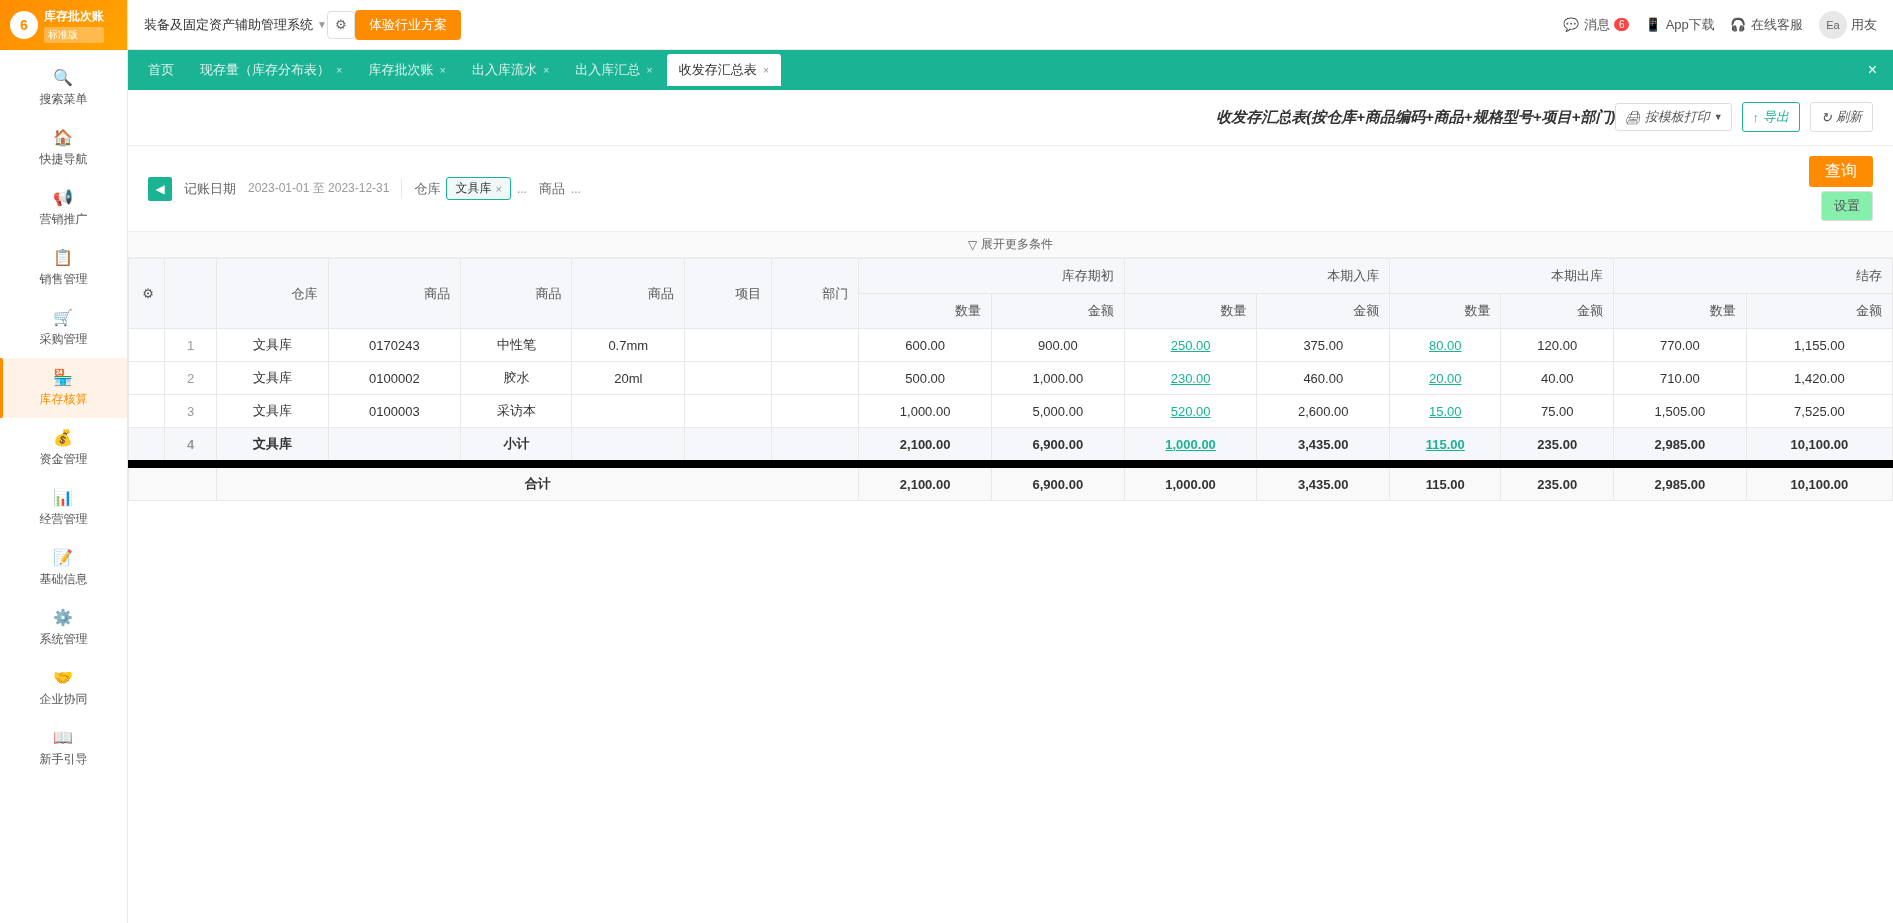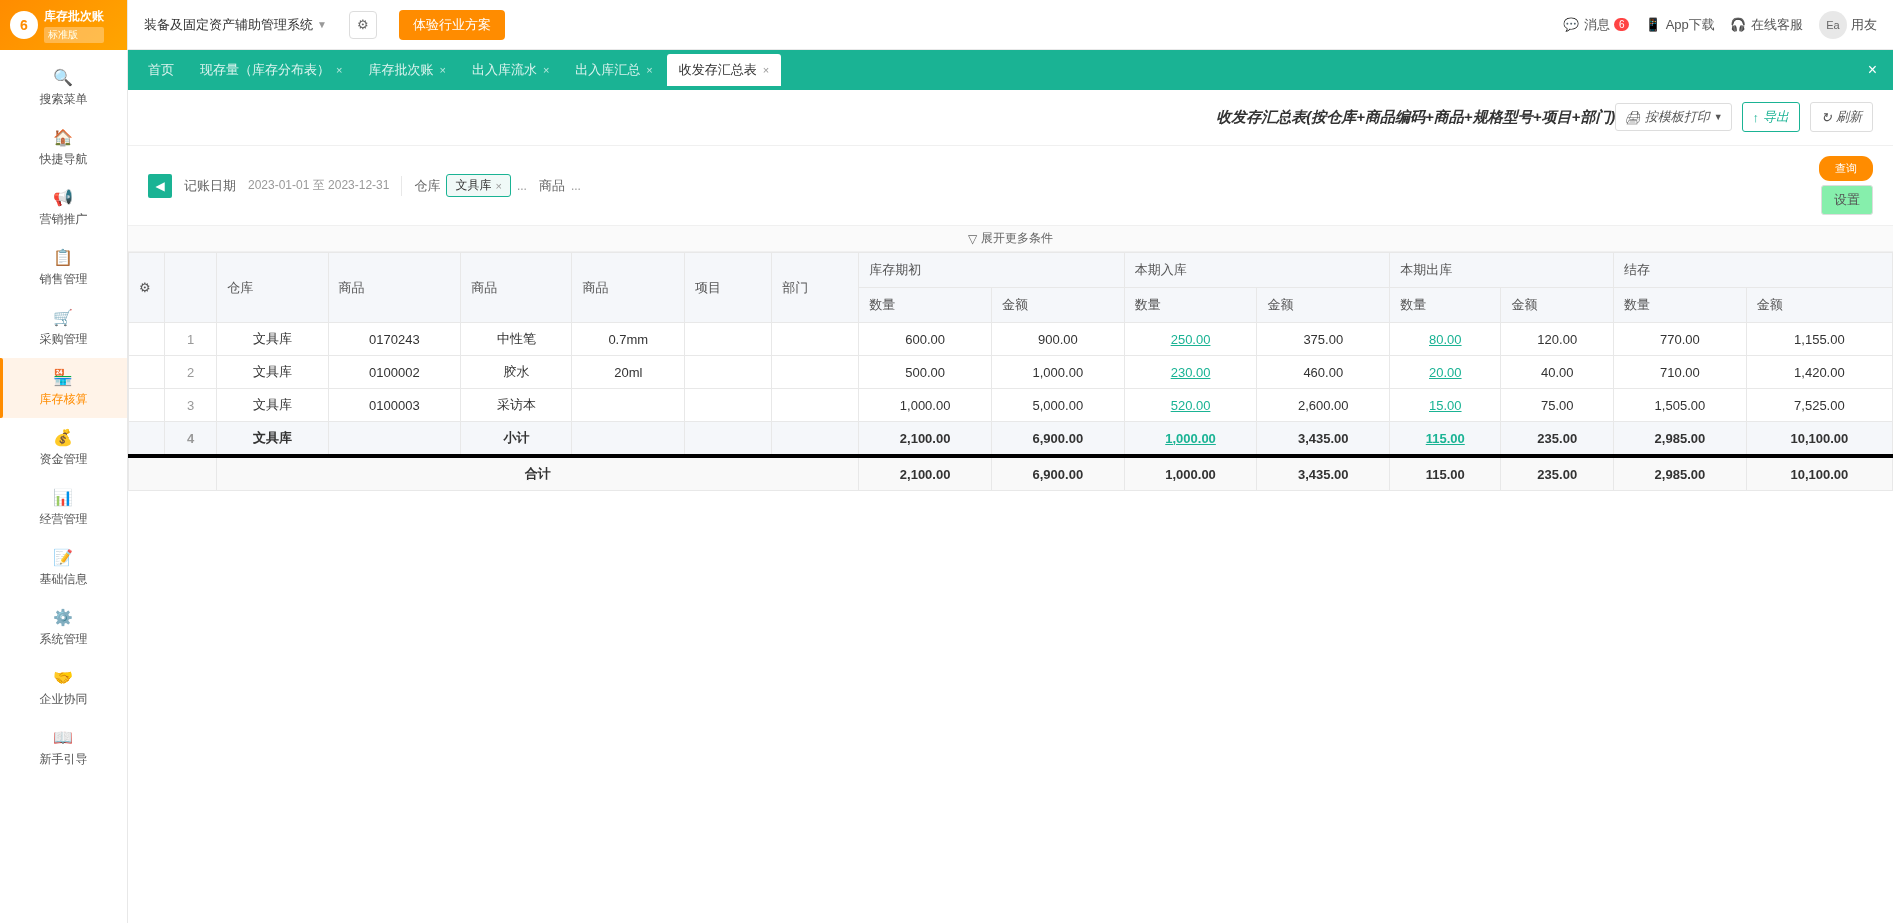--- a/index.html
+++ b/index.html
@@ -18,21 +18,21 @@
     .sidebar-item.active .icon { color: #ff8c00; }
     .sidebar-item-label { font-size: 12px; color: #555; text-align: center; }
     .sidebar-item.active::left { content: ''; position: absolute; left: 0; top: 0; bottom: 0; width: 3px; background: #ff8c00; }
     .active-bar { position: absolute; left: 0; top: 0; bottom: 0; width: 3px; background: #ff8c00; border-radius: 0 2px 2px 0; }
 
     
     .main { flex: 1; display: flex; flex-direction: column; height: 100%; overflow: hidden; }
 
     
     .top-header { height: 50px; background: #fff; border-bottom: 1px solid #e8e8e8; display: flex; align-items: center; padding: 0 16px; justify-content: space-between; flex-shrink: 0; }
-    .top-header-left { display: flex; align-items: center; gap: 22px; }
+    .top-header-left { display: flex; align-items: center; gap: 0; }
     .header-dropdown { display: flex; align-items: center; gap: 4px; cursor: pointer; }
     .gear-btn { width: 28px; height: 28px; border: 1px solid #ddd; border-radius: 4px; display: flex; align-items: center; justify-content: center; cursor: pointer; color: #666; }
     .trial-btn { background: #ff8c00; color: #fff; border: none; padding: 6px 14px; border-radius: 4px; cursor: pointer; font-size: 13px; }
     .top-header-right { display: flex; align-items: center; gap: 16px; }
     .header-action { display: flex; align-items: center; gap: 4px; cursor: pointer; color: #555; font-size: 13px; }
     .badge { background: #ff4444; color: #fff; border-radius: 10px; font-size: 10px; padding: 1px 5px; }
     .user-avatar { width: 28px; height: 28px; background: #e8e8e8; border-radius: 50%; display: flex; align-items: center; justify-content: center; font-size: 11px; color: #666; }
 
     
     .tab-bar { height: 40px; background: #1ab394; display: flex; align-items: center; padding: 0 8px; gap: 2px; flex-shrink: 0; }
@@ -61,38 +61,38 @@
     .date-btns { display: flex; align-items: center; gap: 4px; }
     .date-btn { padding: 3px 8px; border-radius: 3px; font-size: 12px; cursor: pointer; border: 1px solid transparent; color: #666; }
     .date-btn.active { background: #ff8c00; color: #fff; border-color: #ff8c00; }
     .date-range { font-size: 12px; color: #999; }
     .filter-divider { width: 1px; height: 20px; background: #e8e8e8; }
     .filter-field { display: flex; align-items: center; gap: 6px; }
     .filter-field-label { color: #666; white-space: nowrap; }
     .filter-tag { display: flex; align-items: center; gap: 4px; background: #f0f9f7; border: 1px solid #1ab394; border-radius: 3px; padding: 2px 8px; font-size: 12px; color: #333; }
     .filter-tag-close { color: #999; cursor: pointer; font-size: 11px; }
     .filter-more { color: #999; font-size: 12px; cursor: pointer; }
-    .query-btn { background: #ff8c00; color: #fff; border: none; padding: 5px 16px; border-radius: 11px; cursor: pointer; font-size: 11px; }
+    .query-btn { background: #ff8c00; color: #fff; border: none; padding: 5px 16px; border-radius: 3px; cursor: pointer; font-size: 16px; }
     .set-btn { border: 1px solid #ddd; background: #86efac; padding: 5px 12px; border-radius: 3px; cursor: pointer; font-size: 13px; color: #555; }
 
     
     .expand-row { padding: 4px 20px; background: #fafafa; border-bottom: 1px solid #f0f0f0; display: flex; justify-content: center; }
     .expand-btn { display: flex; align-items: center; gap: 4px; font-size: 12px; color: #666; cursor: pointer; }
 
     
     .table-wrap { padding: 0 0 0 0; }
     table { width: 100%; border-collapse: collapse; font-size: 13px; }
     thead tr { background: #f5f7fa; }
-    th { padding: 8px 10px; text-align: left; color: #555; font-weight: 500; border: 1px solid #e8e8e8; white-space: nowrap; }
+    th { padding: 8px 10px; text-align: right; color: #555; font-weight: 500; border: 1px solid #e8e8e8; white-space: nowrap; }
     td { padding: 7px 10px; text-align: center; border: 1px solid #e8e8e8; color: #333; }
     .row-num { color: #999; }
     .text-link { color: #1ab394; text-decoration: underline; cursor: pointer; }
     .subtotal-row td { font-weight: bold; background: #f5f7fa; }
     .total-row { background: #f9f9f9; }
-    .total-row td { font-weight: bold; border-top: 4px solid #000000; }
+    .total-row td { font-weight: bold; border-top: 8px solid #000000; }
     th.settings-th { background: #f5f7fa; }
 
     
     .print-btn-area { display: flex; align-items: center; gap: 6px; }
     .print-dropdown { display: flex; align-items: center; gap: 4px; border: 1px solid #ddd; border-radius: 3px; padding: 4px 8px; cursor: pointer; font-size: 13px; color: #555; background: #fff; }
   </style>
 </head>
 <body>
 
 <div class="sidebar">

